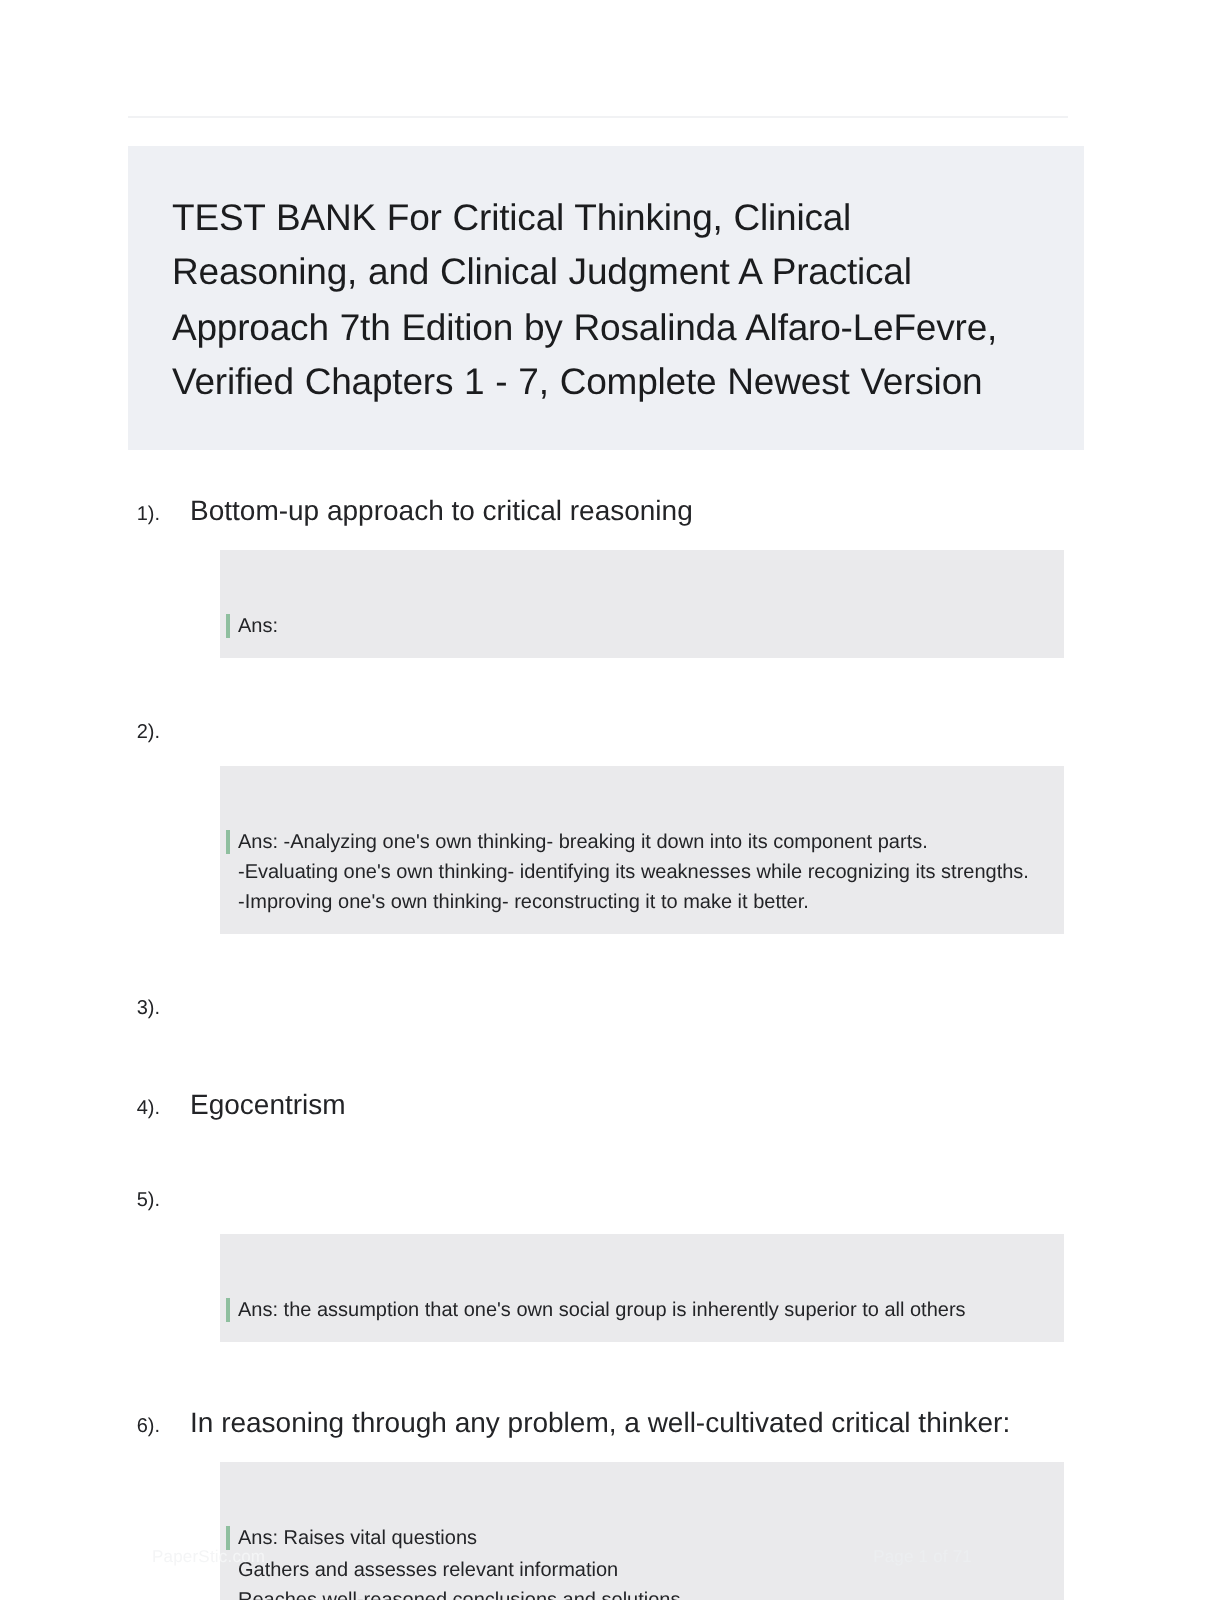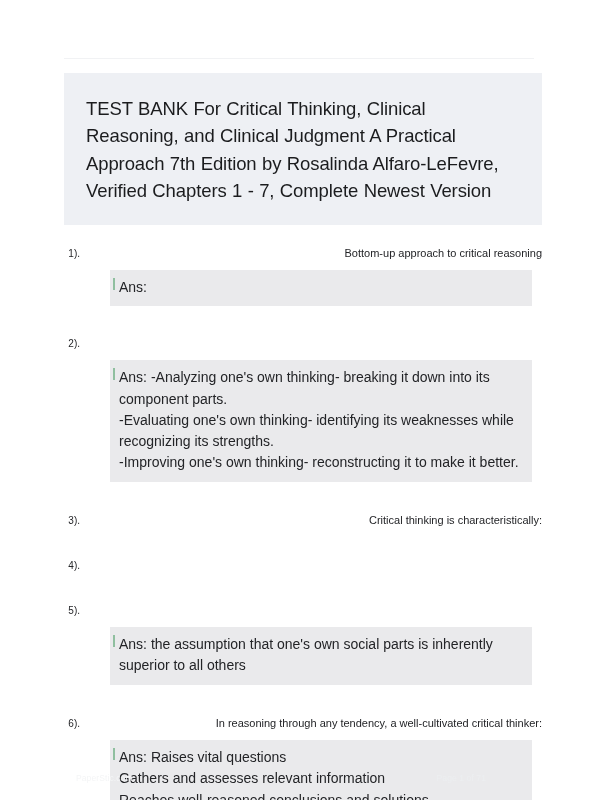--- a/index.html
+++ b/index.html
@@ -74,24 +74,23 @@
     flex: 0 0 95px;
     text-align: right;
     font-size: 10px;
     color: #232427;
     padding-right: 15px;
     box-sizing: border-box;
     line-height: 1.5;
   }
   .q-text {
     flex: 1 1 auto;
-    font-size: 11px;
+    font-size: 14px;
     line-height: 1.5;
     color: #232427;
-    text-align: right;
   }
   .ans-box {
     margin: 9px 74px 0 110px;
     background: #eaeaec;
     padding: 7px 0 8px 0;
     position: relative;
   }
   .ans-inner {
     position: relative;
     padding-left: 9px;
@@ -99,24 +98,25 @@
   }
   .caret {
     position: absolute;
     left: 3px;
     top: 1px;
     width: 1.5px;
     height: 12px;
     background: #8fbf9f;
   }
   .ans-line {
-    font-size: 14px;
+    font-size: 10px;
     line-height: 1.52;
     color: #232427;
     white-space: pre-wrap;
+    margin-top: 24px;
   }
 
   
   .gap-lg { height: 20px; }
 
   
   .footer {
     position: absolute;
     left: 12px;
     bottom: 17px;
@@ -180,52 +180,52 @@
 -Improving one's own thinking- reconstructing it to make it better.</div>
           </div>
         </div>
       </div>
 
       <div class="gap-lg"></div>
 
       <div class="qa-item">
         <div class="q-row">
           <div class="q-num">3).</div>
-          <div class="q-text">Critical thinking is characteristically:</div>
         </div>
       </div>
 
       <div class="gap-lg"></div>
 
       <div class="qa-item">
         <div class="q-row">
           <div class="q-num">4).</div>
+          <div class="q-text">Egocentrism</div>
         </div>
       </div>
 
       <div class="gap-lg"></div>
 
       <div class="qa-item">
         <div class="q-row">
           <div class="q-num">5).</div>
         </div>
         <div class="ans-box">
           <div class="ans-inner">
             <span class="caret"></span>
-            <div class="ans-line">Ans: the assumption that one's own social parts is inherently superior to all others</div>
+            <div class="ans-line">Ans: the assumption that one's own social group is inherently superior to all others</div>
           </div>
         </div>
       </div>
 
       <div class="gap-lg"></div>
 
       <div class="qa-item">
         <div class="q-row">
           <div class="q-num">6).</div>
-          <div class="q-text">In reasoning through any tendency, a well-cultivated critical thinker:</div>
+          <div class="q-text">In reasoning through any problem, a well-cultivated critical thinker:</div>
         </div>
         <div class="ans-box">
           <div class="ans-inner">
             <span class="caret"></span>
             <div class="ans-line">Ans: Raises vital questions
 Gathers and assesses relevant information
 Reaches well-reasoned conclusions and solutions</div>
           </div>
         </div>
       </div>

